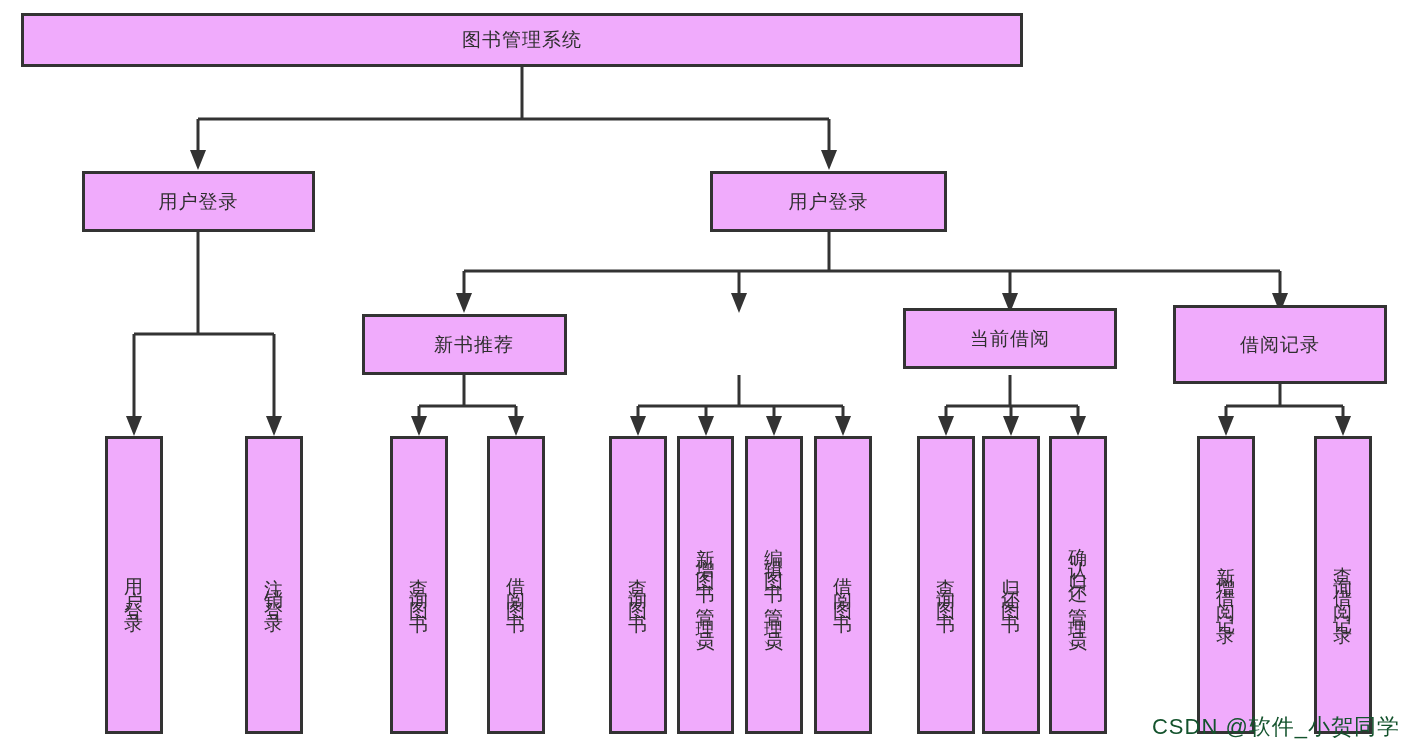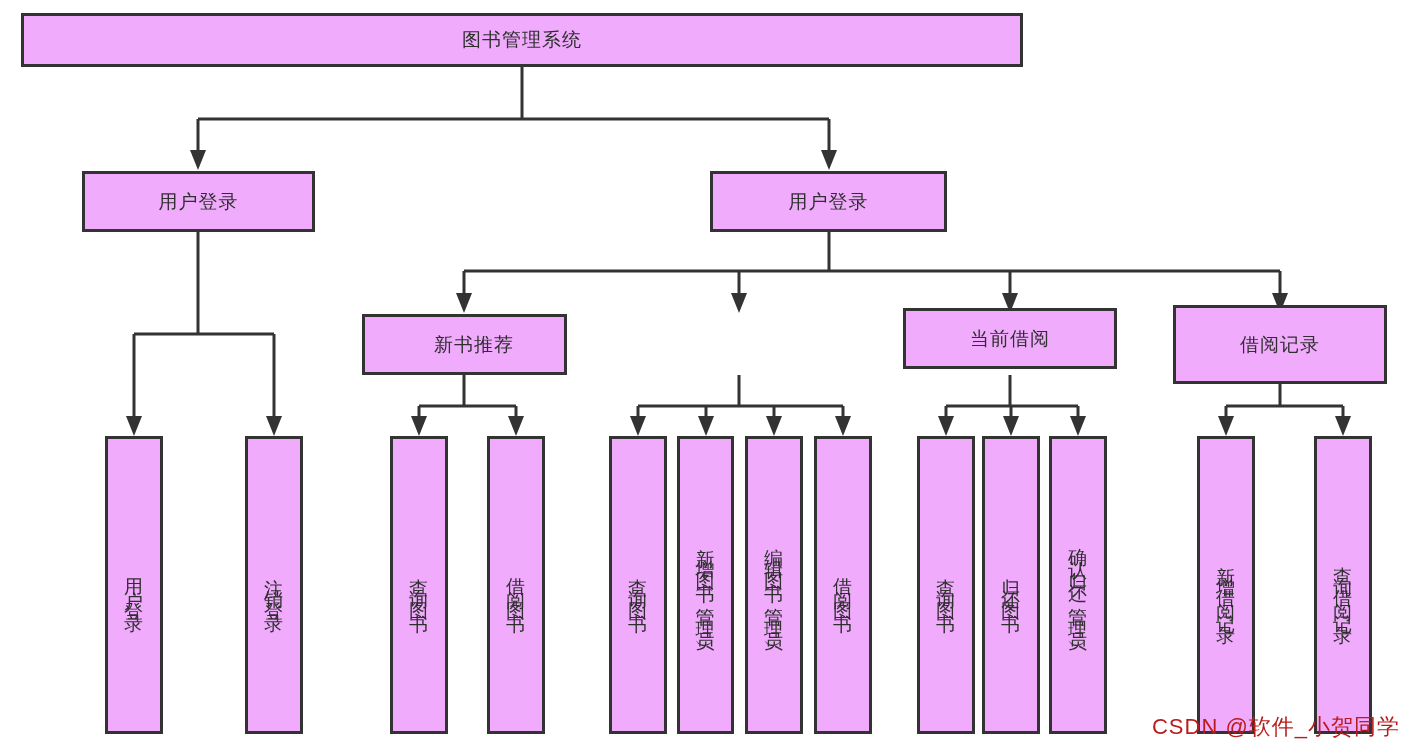--- a/index.html
+++ b/index.html
@@ -40,21 +40,21 @@
     letter-spacing: 12px;
     line-height: 1;
     padding-top: 4px;
   }
 
   .watermark {
     position: absolute;
     top: 712px;
     right: 5px;
     font-size: 22px;
-    color: #b91c1c;
+    color: #14532d;
     letter-spacing: 1px;
     z-index: 5;
     white-space: nowrap;
   }
 </style>
 </head>
 <body>
 
 <div class="canvas">
 

